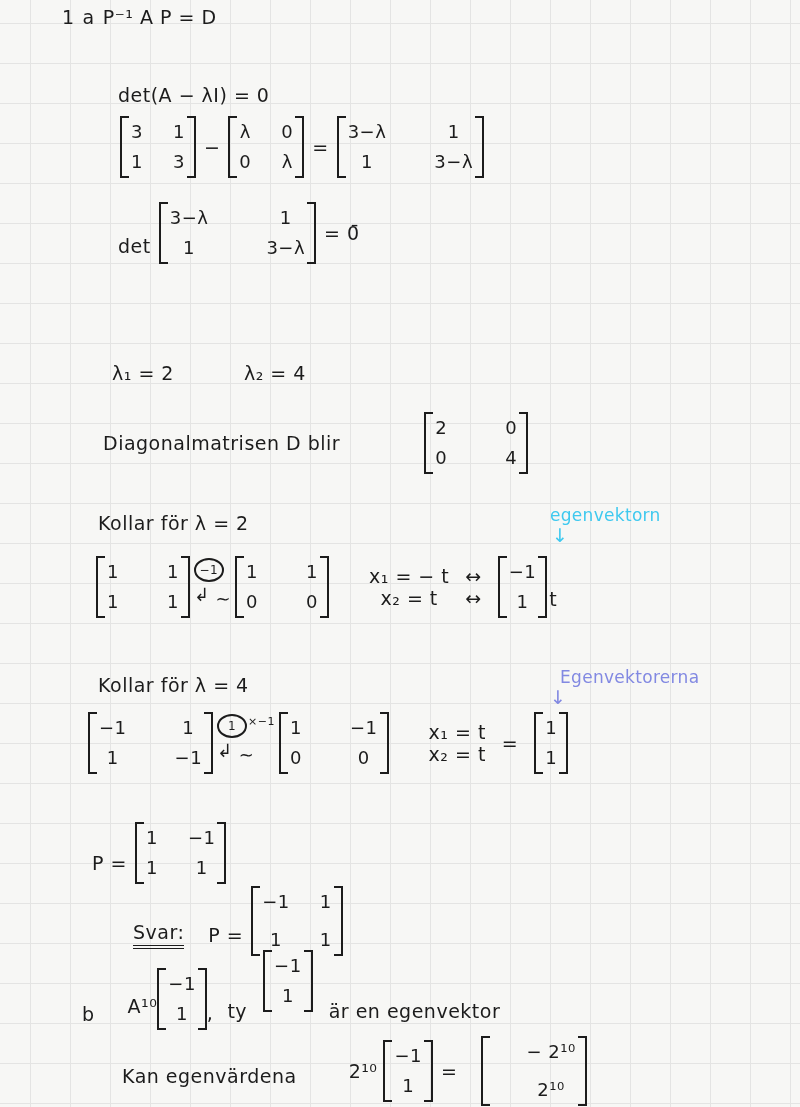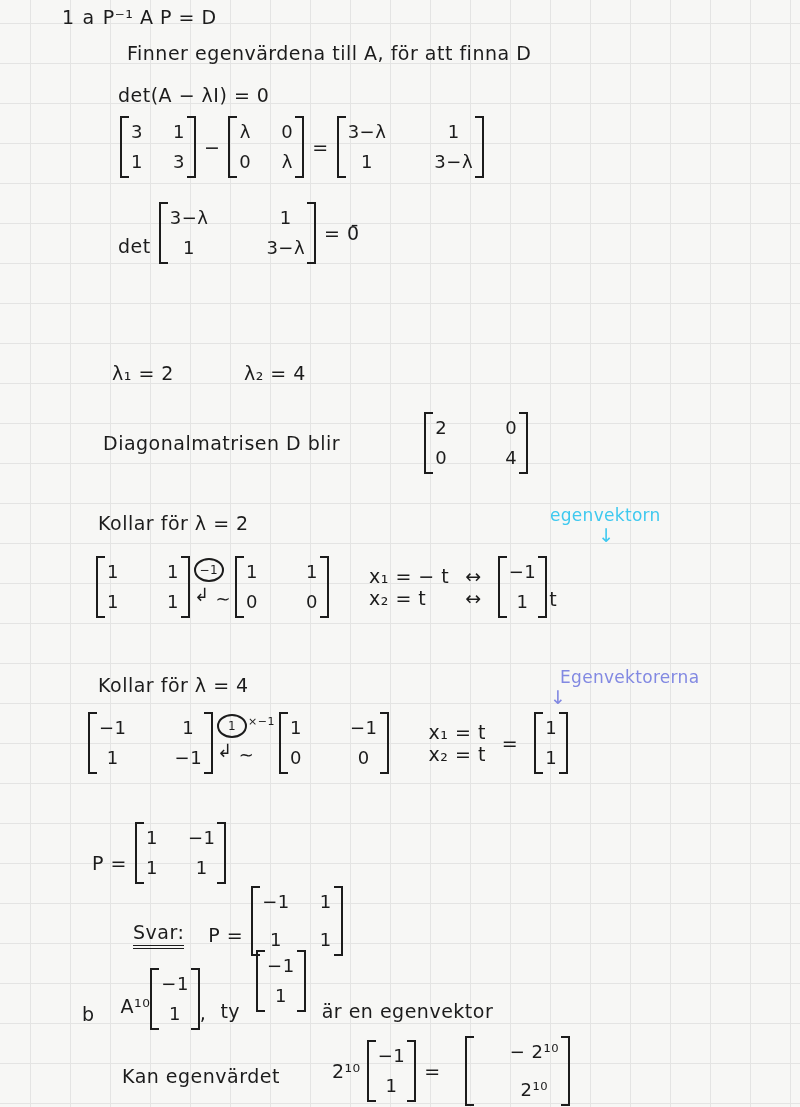--- a/index.html
+++ b/index.html
@@ -29,47 +29,44 @@
   .circ { display:inline-flex; align-items:center; justify-content:center;
           border:2px solid currentColor; border-radius:50%;
           min-width:22px; height:20px; font-size:12px; padding:0 2px; }
   .opgroup { display:inline-flex; flex-direction:column; align-items:flex-start;
              margin:0 4px; position:relative; top:-6px; font-size:14px; }
   .optop { display:flex; align-items:center; }
   .opmul { font-size:11px; margin-left:1px; position:relative; top:-4px; }
   .opbot { display:flex; align-items:center; margin-top:2px; }
   .oparrow { font-size:18px; }
   .optilde { font-size:18px; margin-left:6px; position:relative; top:4px; }
-  .xcol { display:inline-flex; flex-direction:column; text-align:left; }
+  .xcol { display:inline-flex; flex-direction:column; text-align:center; }
   .note { position:absolute; display:flex; flex-direction:column; align-items:flex-start;
           font-size:17px; letter-spacing:0.3px; line-height:1.1; }
   .note .arr { font-size:19px; margin-left:2px; }
-  .cyan   { color:#3fc9ef;align-items:center; }
+  .cyan   { color:#3fc9ef; }
   .purple { color:#8289e2; }
   .dunder { border-bottom:4px double currentColor; padding-bottom:2px; }
   .lift   { position:relative; top:-18px; }
   .drop   { align-self:flex-end; margin-bottom:6px; }
   .tsub   { position:relative; top:12px; margin-left:2px; }
   .mspace { margin-left:40px; }
   .sspace { margin-left:16px; }
 </style>
 </head>
 <body>
 
 <div class="sheet">
 
   <div class="row gap8" style="left:62px; top:6px;">
     <span>1</span>
     <span>a</span>
     <span>P⁻¹ A P = D</span>
   </div>
 
-  <div class="row" style="left:127px; top:42px;">
-    <span>Finner egenvärdena till A, för att finna D</span>
-  </div>
 
   <div class="row" style="left:118px; top:84px;">
     <span>det(A − λI) = 0</span>
   </div>
 
   <div class="row gap8" style="left:120px; top:116px;">
     <span class="mat">
       <span>3</span>
       <span>1</span>
       <span>1</span>
@@ -223,36 +220,36 @@
     <span class="mat tall">
       <span>−1</span>
       <span>1</span>
       <span>1</span>
       <span>1</span>
     </span>
   </div>
 
   <div class="row" style="left:82px; top:968px;">
     <span style="margin-top:30px;">b</span>
-    <span style="margin-left:26px; margin-top:14px;">A¹⁰</span>
+    <span style="margin-left:33px; margin-top:14px;">A¹⁰</span>
     <span class="mat c1">
       <span>−1</span>
       <span>1</span>
     </span>
     <span class="drop">,</span>
     <span style="margin-left:14px; margin-top:24px;">ty</span>
     <span class="mat c1 lift sspace">
       <span>−1</span>
       <span>1</span>
     </span>
     <span style="margin-left:16px; margin-top:24px;">är en egenvektor</span>
   </div>
 
   <div class="row" style="left:122px; top:1036px;">
-    <span style="margin-top:10px;">Kan egenvärdet</span>
+    <span style="margin-top:10px;">Kan egenvärdena</span>
     <span style="margin-left:52px;">2¹⁰</span>
     <span class="mat c1" style="margin-left:6px;">
       <span>−1</span>
       <span>1</span>
     </span>
     <span style="margin-left:8px;">=</span>
     <span class="mat c1 tall" style="margin-left:24px;padding-left:45px;">
       <span>− 2¹⁰</span>
       <span>2¹⁰</span>
     </span>

